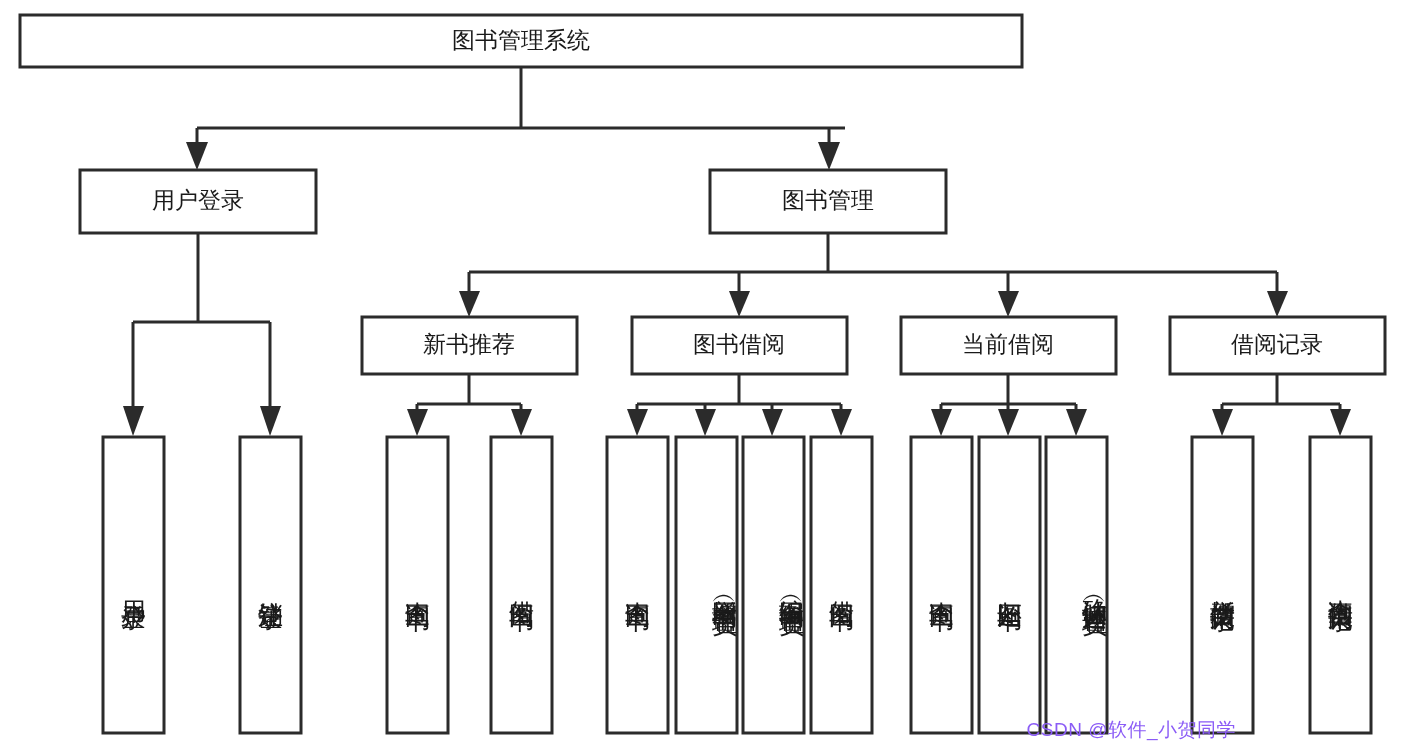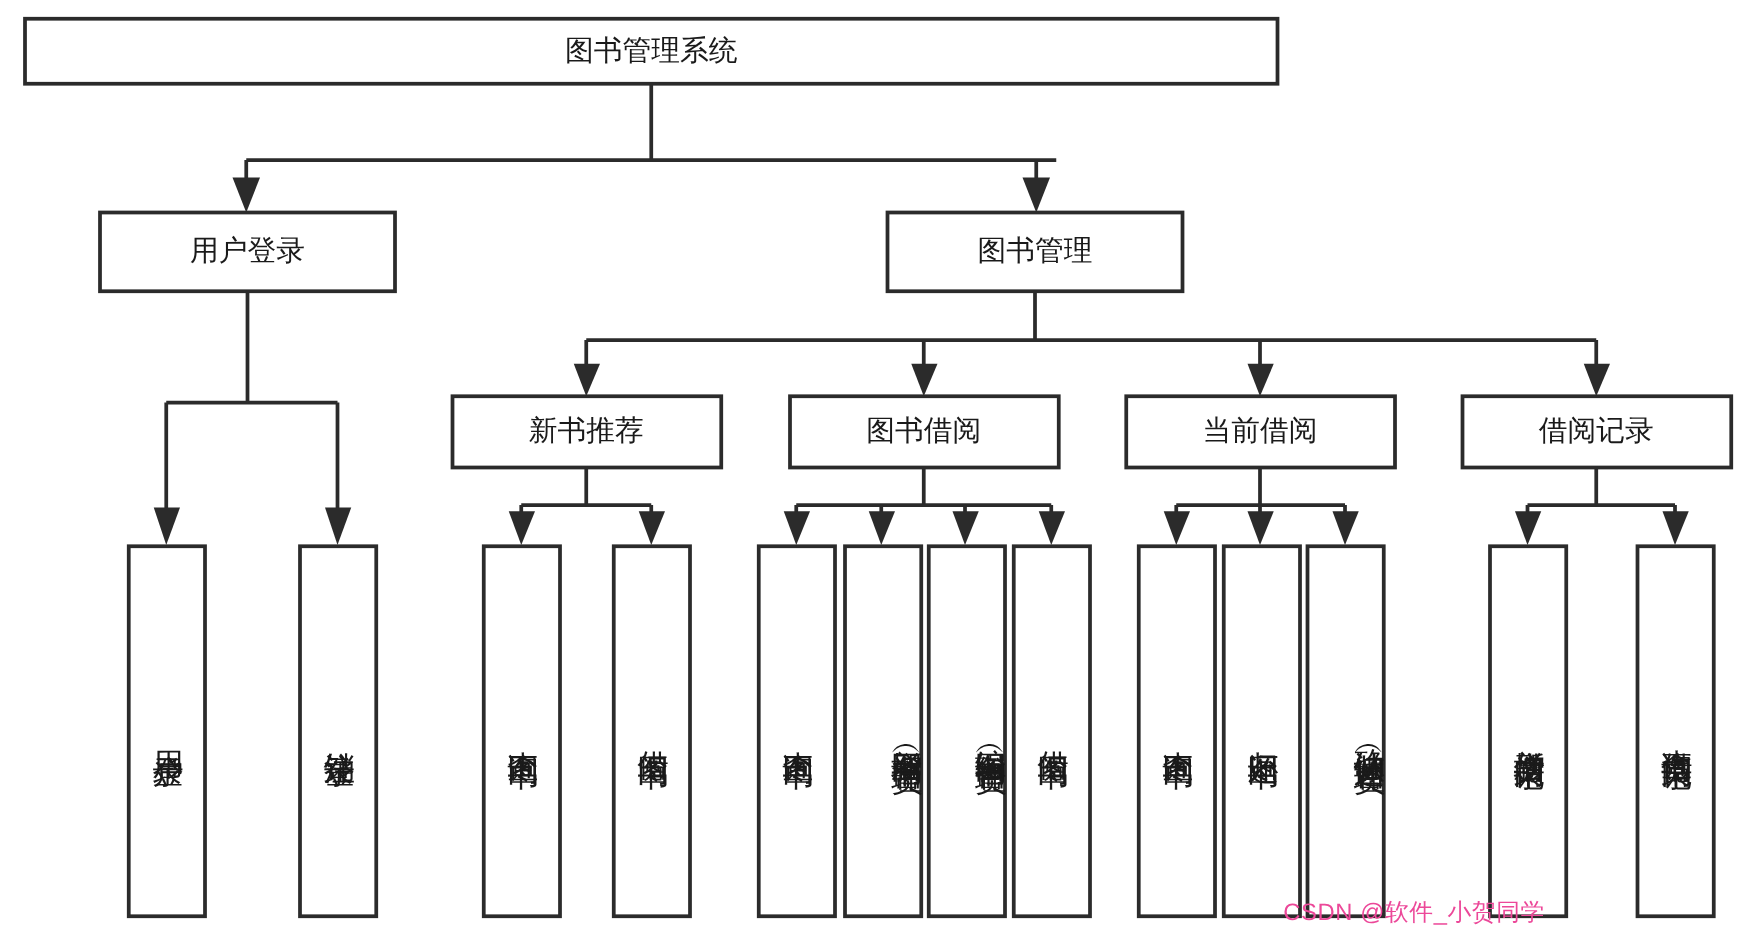--- a/index.html
+++ b/index.html
@@ -72,21 +72,21 @@
   }
   .vlabel.center {
     align-items: center;
   }
   .watermark {
     position: absolute;
     right: 8px;
     bottom: 4px;
     font-family: "Liberation Sans", "DejaVu Sans", sans-serif;
     font-size: 19px;
-    color: #ec4899;
+    color: #8b5cf6;
     white-space: nowrap;
     letter-spacing: 0.5px;
     text-align: right;
   }
 </style>
 </head>
 <body>
 
 <div id="diagram-root">
 

